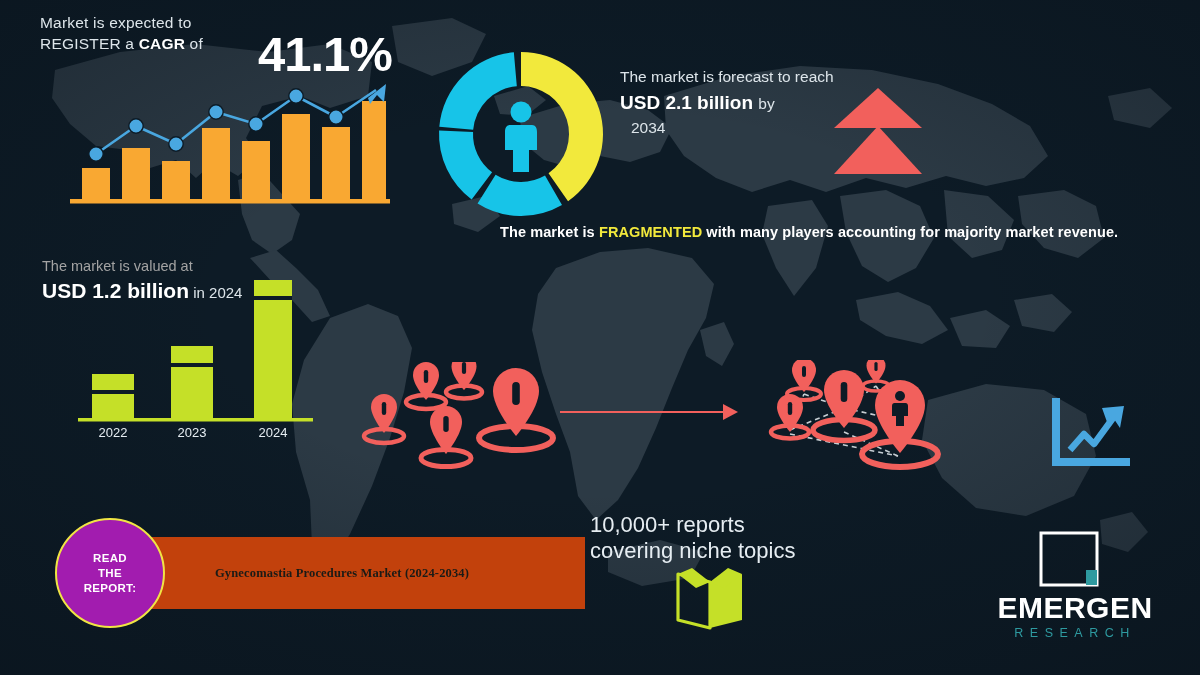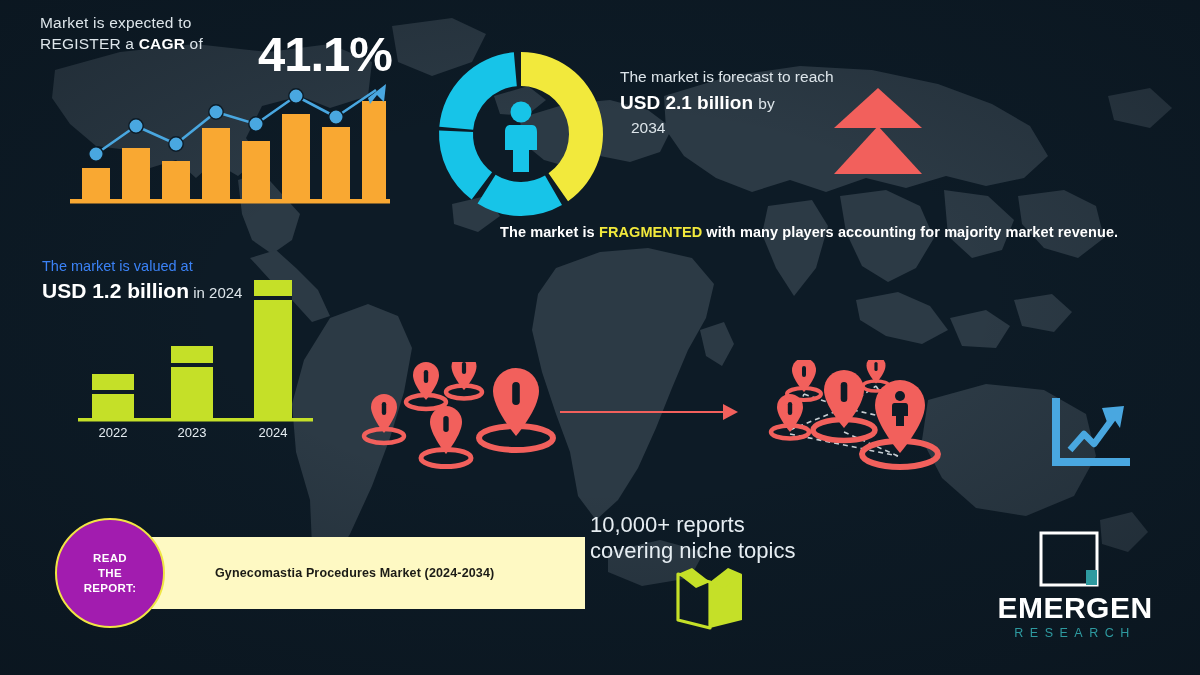--- a/index.html
+++ b/index.html
@@ -47,37 +47,37 @@
   
   #chevrons { position:absolute; left:832px; top:86px; width:92px; height:92px; }
 
   
   #fragmented { position:absolute; left:500px; top:221px; width:640px;
                 font-size:14.5px; line-height:23px; color:#ffffff; font-weight:700; letter-spacing:.1px; }
   #fragmented .hl { color:#f2e93c; }
 
   
   #valued-block { position:absolute; left:42px; top:256px; width:330px; }
-  #valued-lead { font-size:14.5px; line-height:20px; color:#3b82f6; }
+  #valued-lead { font-size:14.5px; line-height:20px; color:#a3a3a3; }
   #valued-main { font-size:21px; line-height:30px; color:#ffffff; font-weight:700; }
   #valued-main .suffix { font-size:15px; font-weight:400; color:#dde5ea; }
 
   
   #green-chart { position:absolute; left:78px; top:278px; width:235px; height:165px; }
   #green-chart svg { display:block; }
 
   
   #pins-left  { position:absolute; left:352px; top:362px; width:250px; height:115px; }
   #pins-right { position:absolute; left:748px; top:360px; width:215px; height:120px; }
   #pin-arrow  { position:absolute; left:560px; top:400px; width:178px; height:24px; }
 
   
   #report-row { position:absolute; left:55px; top:518px; width:490px; height:110px; }
   #report-banner { position:absolute; left:90px; top:19px; width:440px; height:72px;
-                   background:#fef9c3; }
+                   background:#c2410c;font-family:Liberation Serif, serif; }
   #report-banner-label { position:absolute; left:70px; top:50%; transform:translateY(-50%);
                          font-size:12.5px; font-weight:700; color:#1b1b16; letter-spacing:.15px; }
   #report-circle { position:absolute; left:0px; top:0px; width:110px; height:110px;
                    border-radius:50%; background:#a21caf; border:2.5px solid #f0e544;
                    display:flex; align-items:center; justify-content:center; }
   #report-circle-label { font-size:11.5px; line-height:15px; font-weight:700; color:#ffffff;
                          text-align:center; letter-spacing:.3px; }
 
   
   #reports-stat { position:absolute; left:590px; top:512px; width:250px; }

